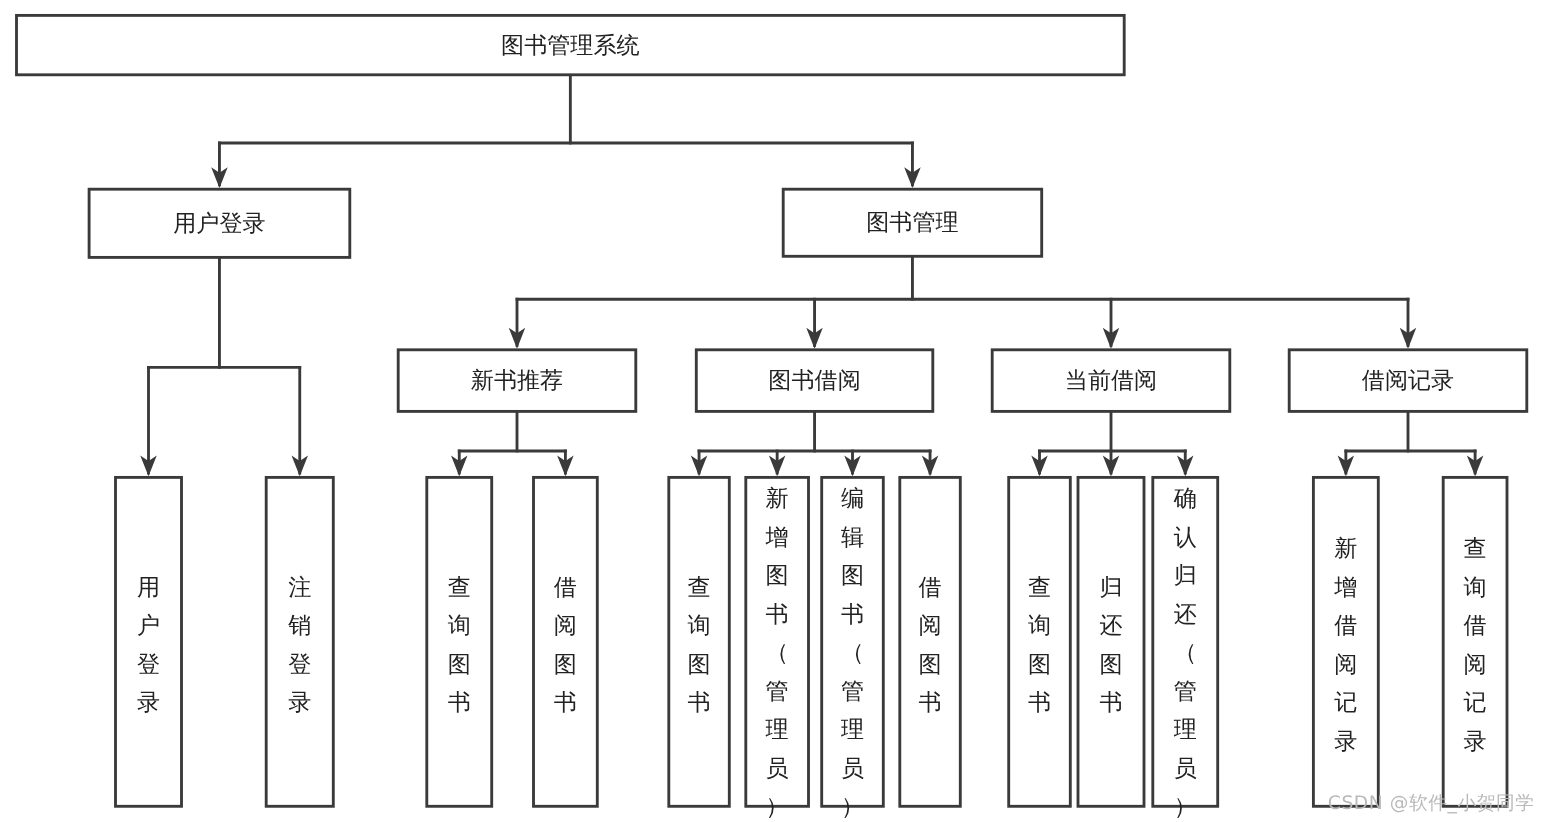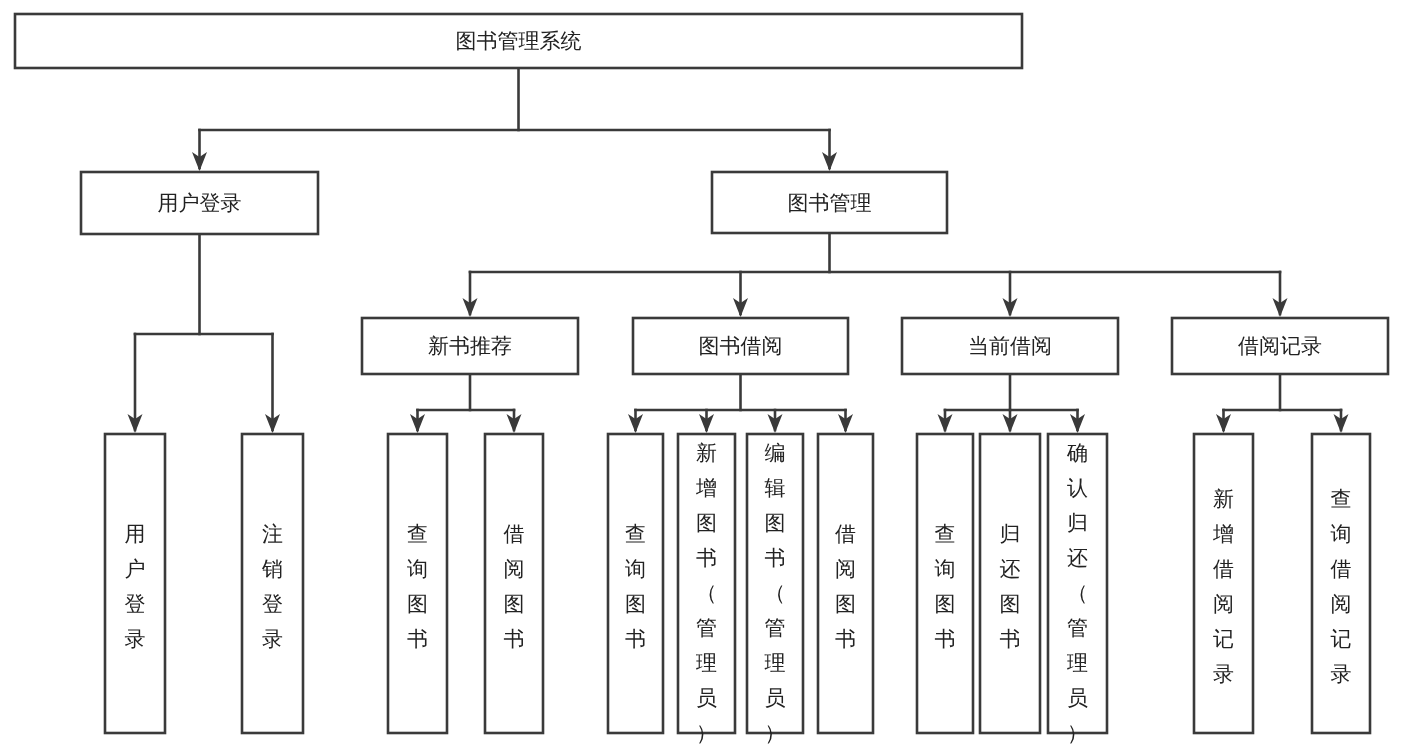--- a/index.html
+++ b/index.html
@@ -203,13 +203,14 @@
         <g>
           <rect x="1194" y="434" width="59" height="299" class="node-box"></rect>
           <text x="1223.5" y="505.8" class="node-label-vertical"><tspan x="1223.5" dy="0">新</tspan><tspan x="1223.5" dy="35">增</tspan><tspan x="1223.5" dy="35">借</tspan><tspan x="1223.5" dy="35">阅</tspan><tspan x="1223.5" dy="35">记</tspan><tspan x="1223.5" dy="35">录</tspan></text>
         </g>
         <g>
           <rect x="1312" y="434" width="58" height="299" class="node-box"></rect>
           <text x="1341" y="505.8" class="node-label-vertical"><tspan x="1341" dy="0">查</tspan><tspan x="1341" dy="35">询</tspan><tspan x="1341" dy="35">借</tspan><tspan x="1341" dy="35">阅</tspan><tspan x="1341" dy="35">记</tspan><tspan x="1341" dy="35">录</tspan></text>
         </g>
       </g>
   </svg>
+  <div class="watermark">CSDN @软件_小贺同学</div>
 </div>
 
 </body></html>

